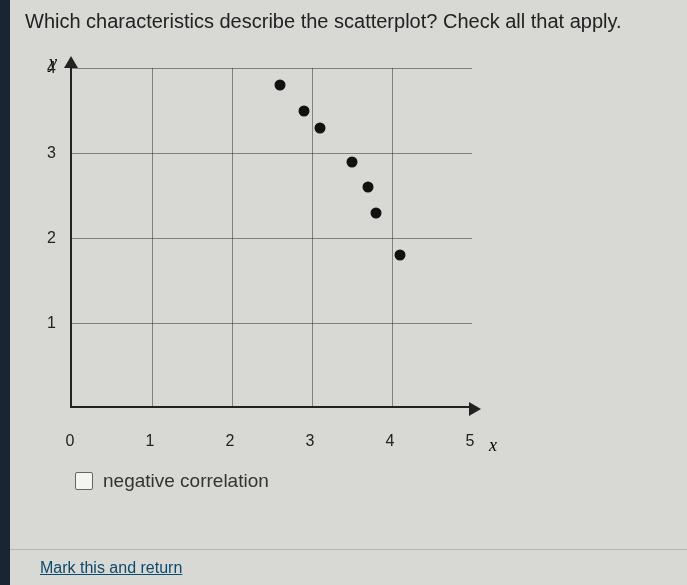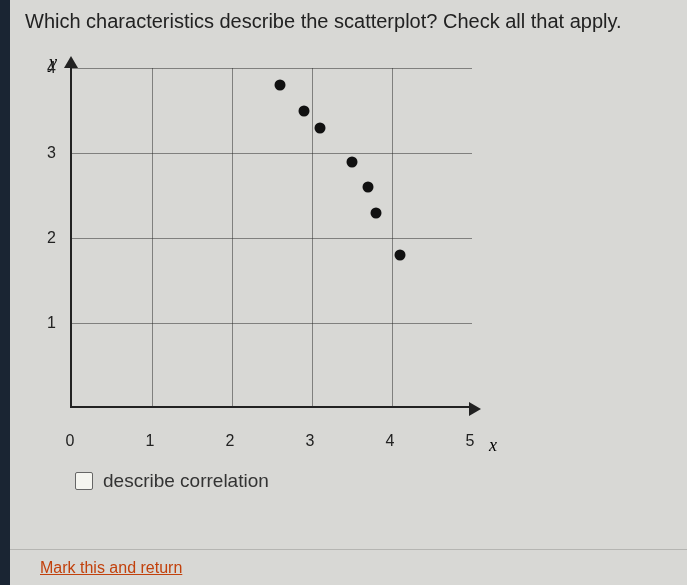--- a/index.html
+++ b/index.html
@@ -134,21 +134,21 @@
       left: 10px;
       right: 0;
       height: 36px;
       border-top: 1px solid rgba(100,100,100,0.3);
       display: flex;
       justify-content: space-between;
       align-items: center;
       padding: 0 20px 0 30px;
     }
     .mark-return {
-      color: #c2410c;
+      color: #0c4a6e;
       text-decoration: underline;
       font-size: 16px;
       cursor: pointer;
     }
     .save-exit {
       background: #e8e8e0;
       border: 1px solid #bbb;
       padding: 4px 14px;
       font-size: 16px;
       color: #333;
@@ -195,19 +195,19 @@
         <div class="tick-x" style="left: 435px;">5</div>
         <div class="tick-y" style="top: 265px;">1</div>
         <div class="tick-y" style="top: 180px;">2</div>
         <div class="tick-y" style="top: 95px;">3</div>
         <div class="tick-y" style="top: 10px;">4</div>
       </div>
   </div>
 
   <div class="checkbox-row">
     <div class="checkbox"></div>
-    <span class="checkbox-label">describe correlation</span>
+    <span class="checkbox-label">negative correlation</span>
   </div>
 </div>
 
 <div class="bottom-bar">
   <a class="mark-return">Mark this and return</a>
 </div>
 
 </body></html>

